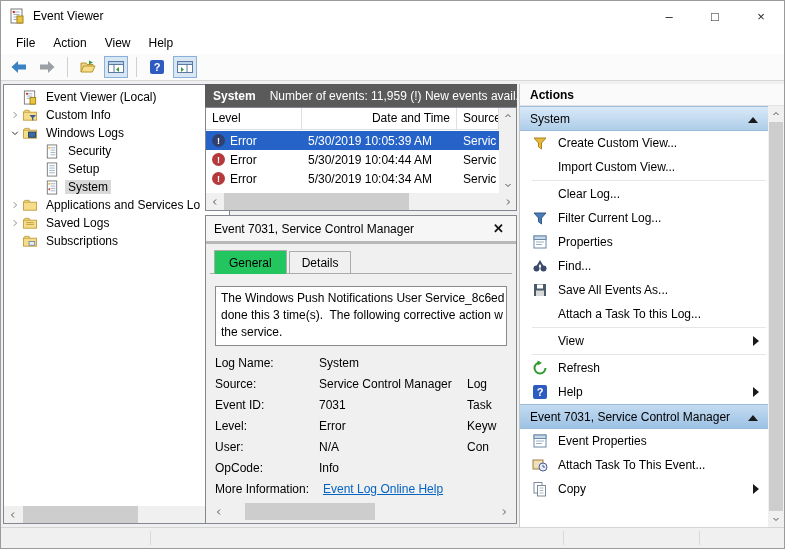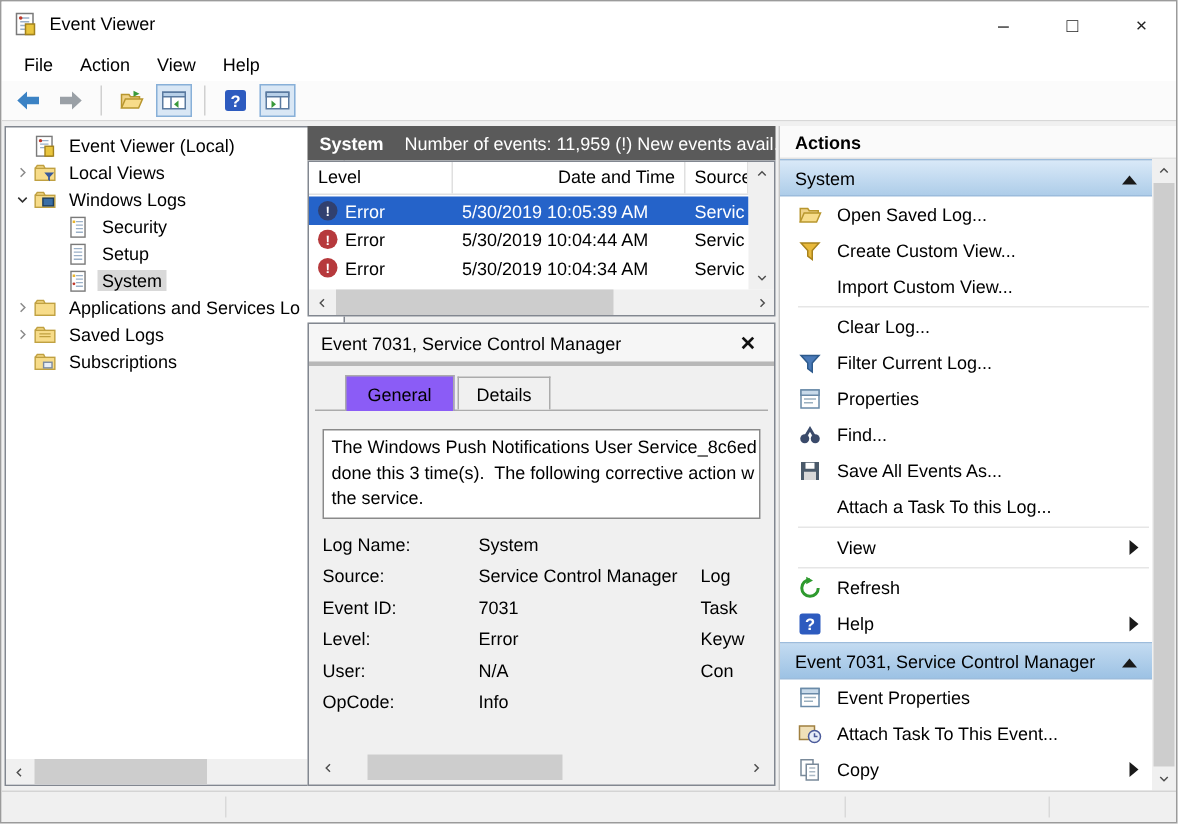--- a/index.html
+++ b/index.html
@@ -58,21 +58,21 @@
   .vs-bot { position:absolute; bottom:0; }
 
   
   .details-pane { position:absolute; top:131px; left:0; right:0; bottom:0; background:#f0f0f0; border:1px solid #828790; overflow:hidden; }
   .det-title { position:absolute; top:0; left:0; right:0; height:25px; background:#f6f6f6; display:flex; align-items:center; padding:0 8px; }
   .det-title .t { flex:1; white-space:nowrap; overflow:hidden; }
   .det-close { font-weight:bold; font-size:13px; color:#111; padding:0 4px; }
   .det-divider { position:absolute; top:25px; left:0; right:0; height:3px; background:#b8b8b8; }
   .tabs { position:absolute; top:33px; left:8px; height:24px; display:flex; align-items:flex-end; z-index:2; }
   .tab { border:1px solid #ababab; border-bottom:none; padding:4px 12px 3px 12px; background:#f0f0f0; margin-right:2px; }
-  .tab.active { background:#8b5cf6; padding:5px 14px 4px 14px; position:relative; top:1px;margin-left:16px; }
+  .tab.active { background:#22c55e; padding:5px 14px 4px 14px; position:relative; top:1px; }
   .tab-line { position:absolute; top:57px; left:4px; right:4px; height:1px; background:#ababab; }
   .desc-box { position:absolute; top:70px; left:9px; right:9px; height:60px; background:#fff; border:1px solid #8a8a8a; padding:3px 5px; line-height:17px; overflow:hidden; }
   .desc-box div { white-space:pre; }
   .fields { position:absolute; top:140px; left:9px; right:0; }
   .frow { height:21px; display:flex; align-items:flex-start; position:relative; }
   .flabel { width:104px; flex:0 0 104px; white-space:nowrap; }
   .fvalue { white-space:nowrap; }
   .fright { position:absolute; left:252px; white-space:nowrap; }
   .link { color:#0563c1; text-decoration:underline; }
   .det-hscroll { position:absolute; left:4px; right:4px; bottom:3px; height:17px; background:#f0f0f0; display:flex; align-items:center; }
@@ -192,21 +192,21 @@
               <path d="M6 3.5l4.5 4.5L6 12.5" fill="none" stroke="#8a8a8a" stroke-width="1.6"></path>
             </svg>
           </span>
         <span class="ticon">
             <svg width="16" height="15" viewBox="0 0 16 16">
               <path d="M1 4.5l1.5-2H7l1 2" fill="#f7dc8a" stroke="#c0a040"></path>
               <rect x="1" y="4.5" width="14" height="8.5" fill="#f7dc8a" stroke="#c0a040"></rect>
               <path d="M7.5 7.5h7l-3 3.2v3l-1.3-1v-2z" fill="#3a5a9a"></path>
             </svg>
           </span>
-        <span class="tree-label">Local Views</span>
+        <span class="tree-label">Custom Info</span>
       </div>
       <div class="tree-row lvl1">
         <span class="chev">
             <svg width="10" height="10" viewBox="0 0 16 16">
               <path d="M3.5 6l4.5 4.5L12.5 6" fill="none" stroke="#303030" stroke-width="1.6"></path>
             </svg>
           </span>
         <span class="ticon">
             <svg width="16" height="15" viewBox="0 0 16 16">
               <path d="M1 4.5l1.5-2H7l1 2" fill="#f7dc8a" stroke="#c0a040"></path>
@@ -411,20 +411,24 @@
           </div>
           <div class="frow">
             <span class="flabel">User:</span>
             <span class="fvalue">N/A</span>
             <span class="fright">Con</span>
           </div>
           <div class="frow">
             <span class="flabel">OpCode:</span>
             <span class="fvalue">Info</span>
           </div>
+          <div class="frow">
+            <span class="flabel" style="width:108px; flex:0 0 108px;">More Information:</span>
+            <span class="fvalue link">Event Log Online Help</span>
+          </div>
         </div>
 
         <div class="det-hscroll">
           <span class="hs-btn">
               <svg width="8" height="10" viewBox="0 0 16 16">
                 <path d="M10 3L5 8l5 5" fill="none" stroke="#505050" stroke-width="2"></path>
               </svg>
             </span>
           <span class="hs-track">
               <span class="hs-thumb" style="left:18px; width:130px;"></span>
@@ -440,29 +444,20 @@
 
     <div class="actions-pane">
       <div class="actions-title">Actions</div>
 
       <div class="actions-body">
         <div class="sec-header">
           <span>System</span>
           <span class="tri-up"></span>
         </div>
 
-        <div class="act-item">
-          <span class="aicon">
-              <svg width="16" height="16" viewBox="0 0 16 16">
-                <path d="M1.5 13V4h5l1 1.5h6V7" fill="#efd287" stroke="#b8962e"></path>
-                <path d="M1.5 13l2.6-6H15l-2.6 6z" fill="#f7dc8a" stroke="#b8962e"></path>
-              </svg>
-            </span>
-          <span>Open Saved Log...</span>
-        </div>
         <div class="act-item">
           <span class="aicon">
               <svg width="16" height="16" viewBox="0 0 16 16">
                 <path d="M2 3h12l-4.5 5v6l-3-2.2V8z" fill="#e8b93c" stroke="#a8821c"></path>
               </svg>
             </span>
           <span>Create Custom View...</span>
         </div>
         <div class="act-item">
           <span class="aicon"></span>

